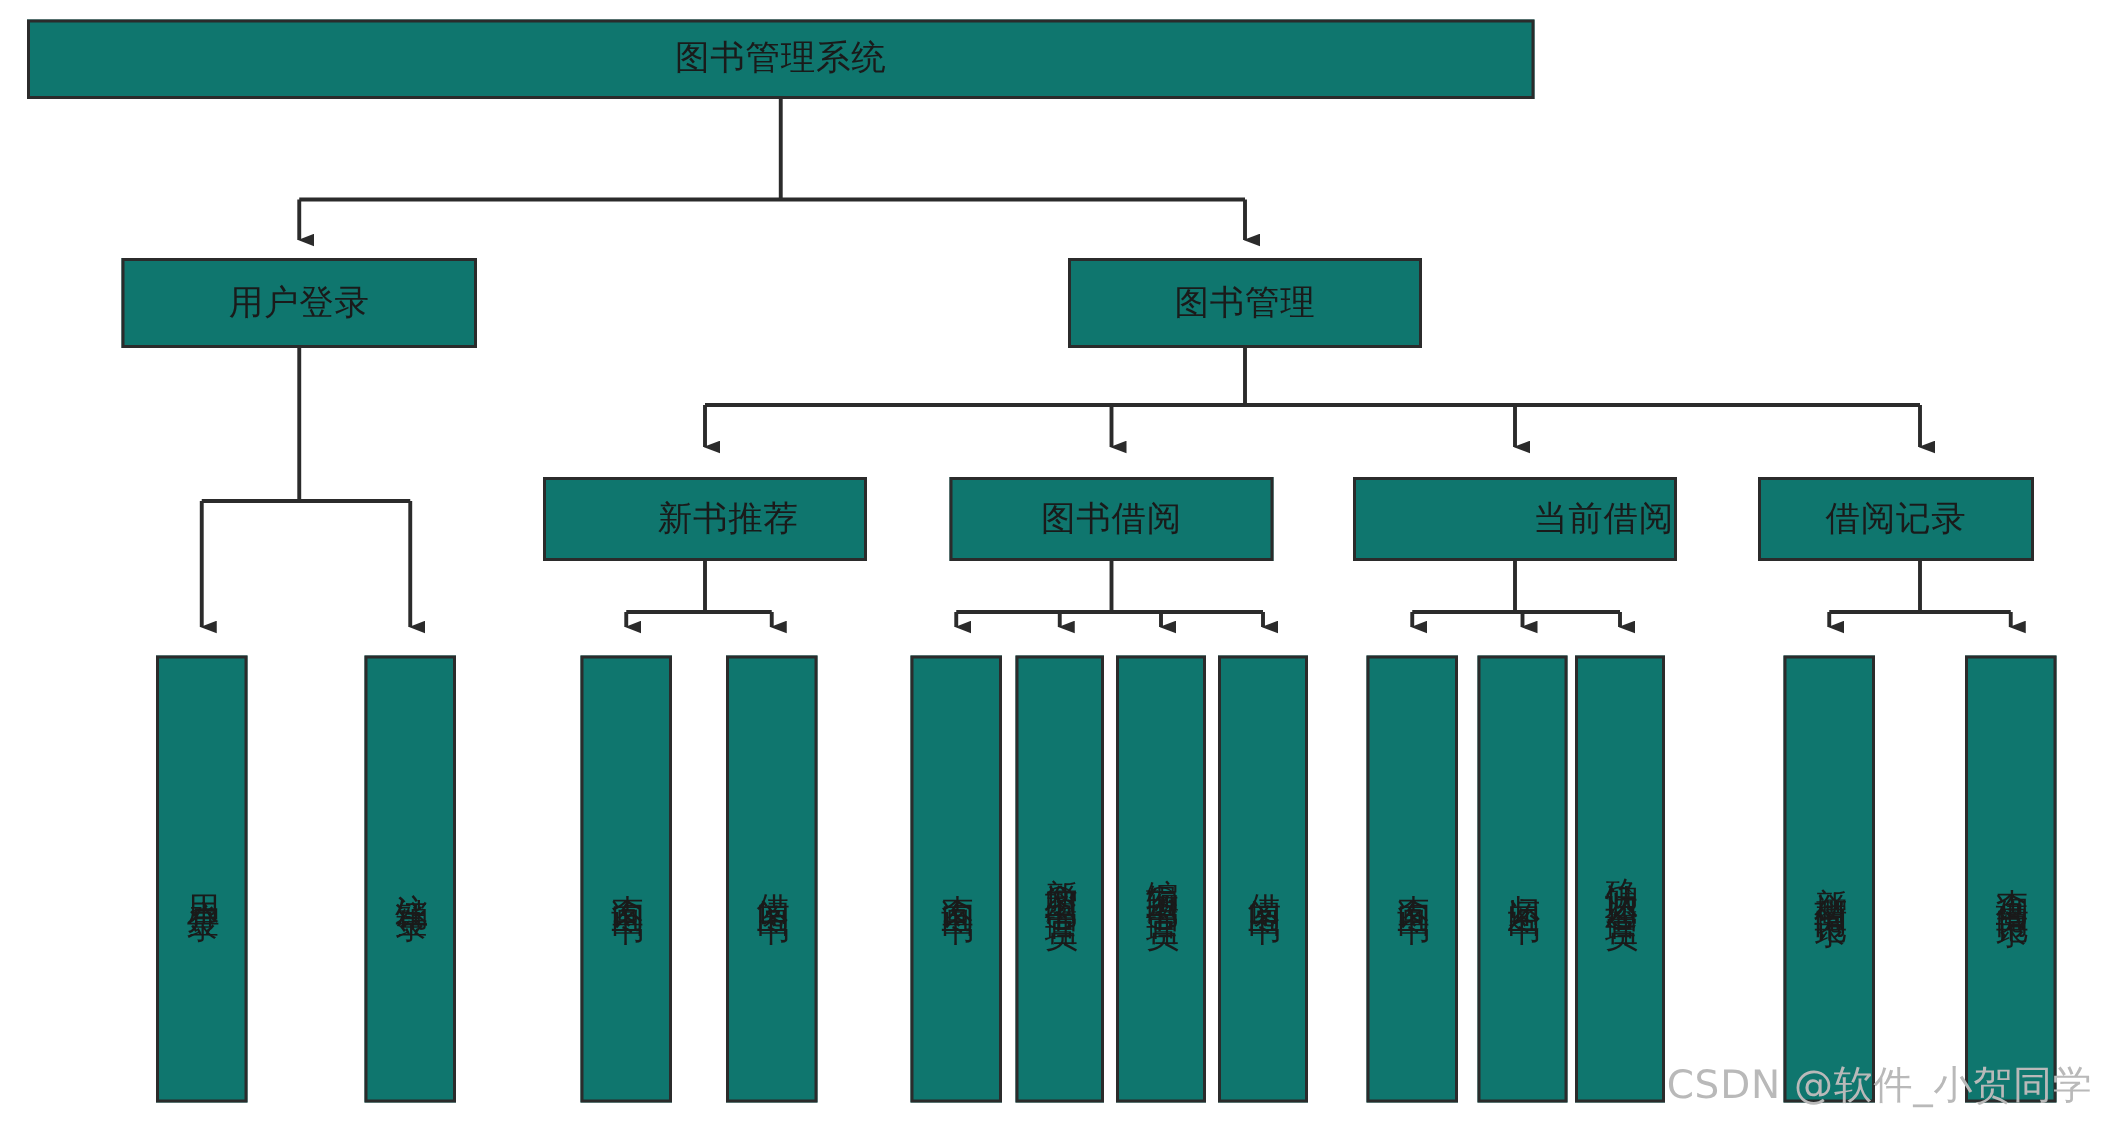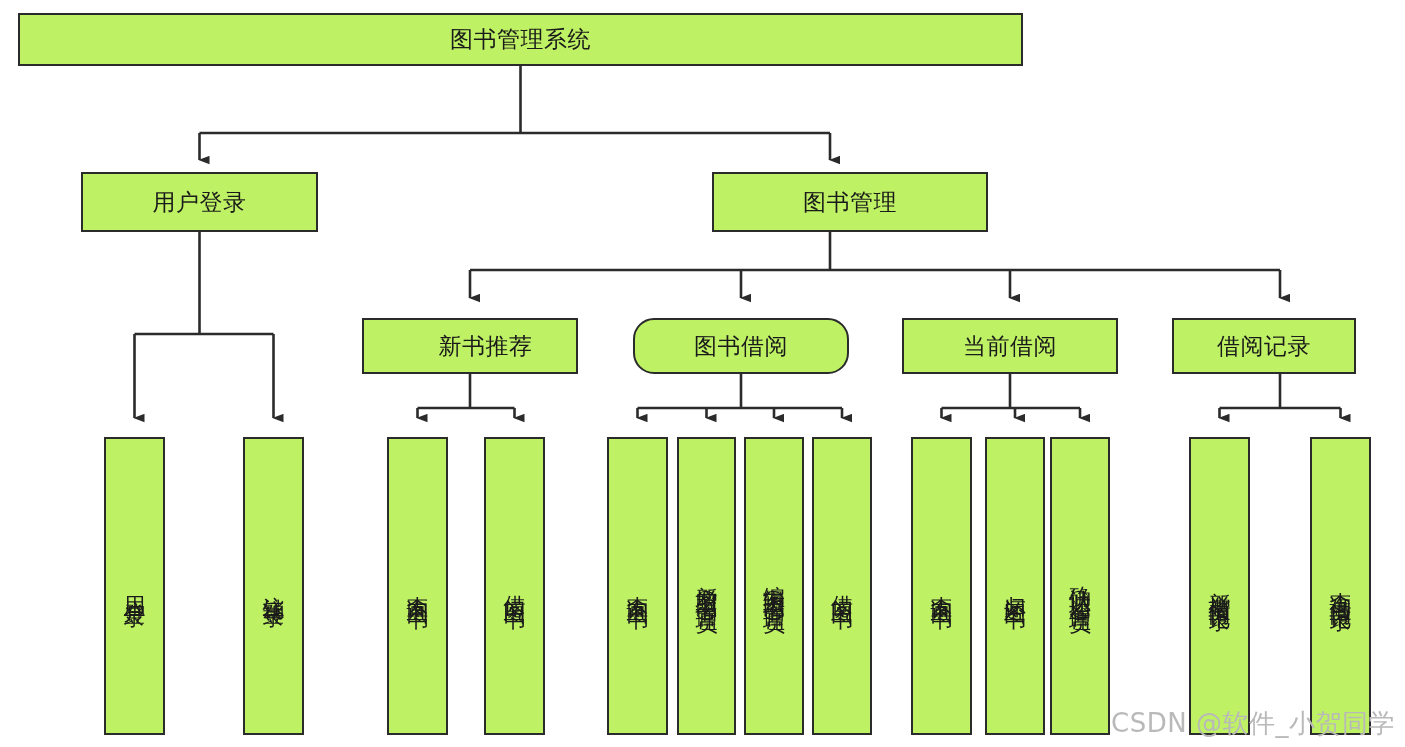--- a/index.html
+++ b/index.html
@@ -20,21 +20,21 @@
   #svg-layer {
     position: absolute;
     left: 0;
     top: 0;
     width: 1405px;
     height: 747px;
   }
   .node-box {
     position: absolute;
     box-sizing: border-box;
-    background: #bef264;
+    background: #0f766e;
     border: 2.5px solid #2b2b2b;
     display: flex;
     align-items: center;
     justify-content: center;
     z-index: 2;
   }
   .node-label {
     color: #1a1a1a;
     font-size: 23px;
     line-height: 1.15;
@@ -123,31 +123,31 @@
     </g>
   </svg>
 
   <div class="node-box" id="node-root" style="left: 18px; top: 13px; width: 1005px; height: 53px;">
     <span class="node-label">图书管理系统</span>
   </div>
 
   <div class="node-box" id="node-l2-0" style="left: 81px; top: 172px; width: 237px; height: 60px;">
     <span class="node-label">用户登录</span>
   </div>
-  <div class="node-box" id="node-l2-1" style="left: 712px; top: 172px; width: 276px; height: 60px;">
+  <div class="node-box" id="node-l2-1" style="left: 712px; top: 172px; width: 236px; height: 60px;">
     <span class="node-label">图书管理</span>
   </div>
 
   <div class="node-box" id="node-l3-0" style="left: 362px; top: 318px; width: 216px; height: 56px; padding-left: 31px;">
     <span class="node-label">新书推荐</span>
   </div>
-  <div class="node-box" id="node-l3-1" style="left: 633px; top: 318px; width: 216px; height: 56px; border-radius: 21px;">
+  <div class="node-box" id="node-l3-1" style="left: 633px; top: 318px; width: 216px; height: 56px;">
     <span class="node-label">图书借阅</span>
   </div>
-  <div class="node-box" id="node-l3-2" style="left: 902px; top: 318px; width: 216px; height: 56px;">
+  <div class="node-box" id="node-l3-2" style="left: 902px; top: 318px; width: 216px; height: 56px; justify-content: flex-end;">
     <span class="node-label">当前借阅</span>
   </div>
   <div class="node-box" id="node-l3-3" style="left: 1172px; top: 318px; width: 184px; height: 56px;">
     <span class="node-label">借阅记录</span>
   </div>
 
   <div class="node-box leaf" id="node-leaf-0" style="left: 104px; top: 437px; width: 61px; height: 298px;">
     <span class="node-label vertical">用户登录</span>
   </div>
   <div class="node-box leaf" id="node-leaf-1" style="left: 243px; top: 437px; width: 61px; height: 298px;">

